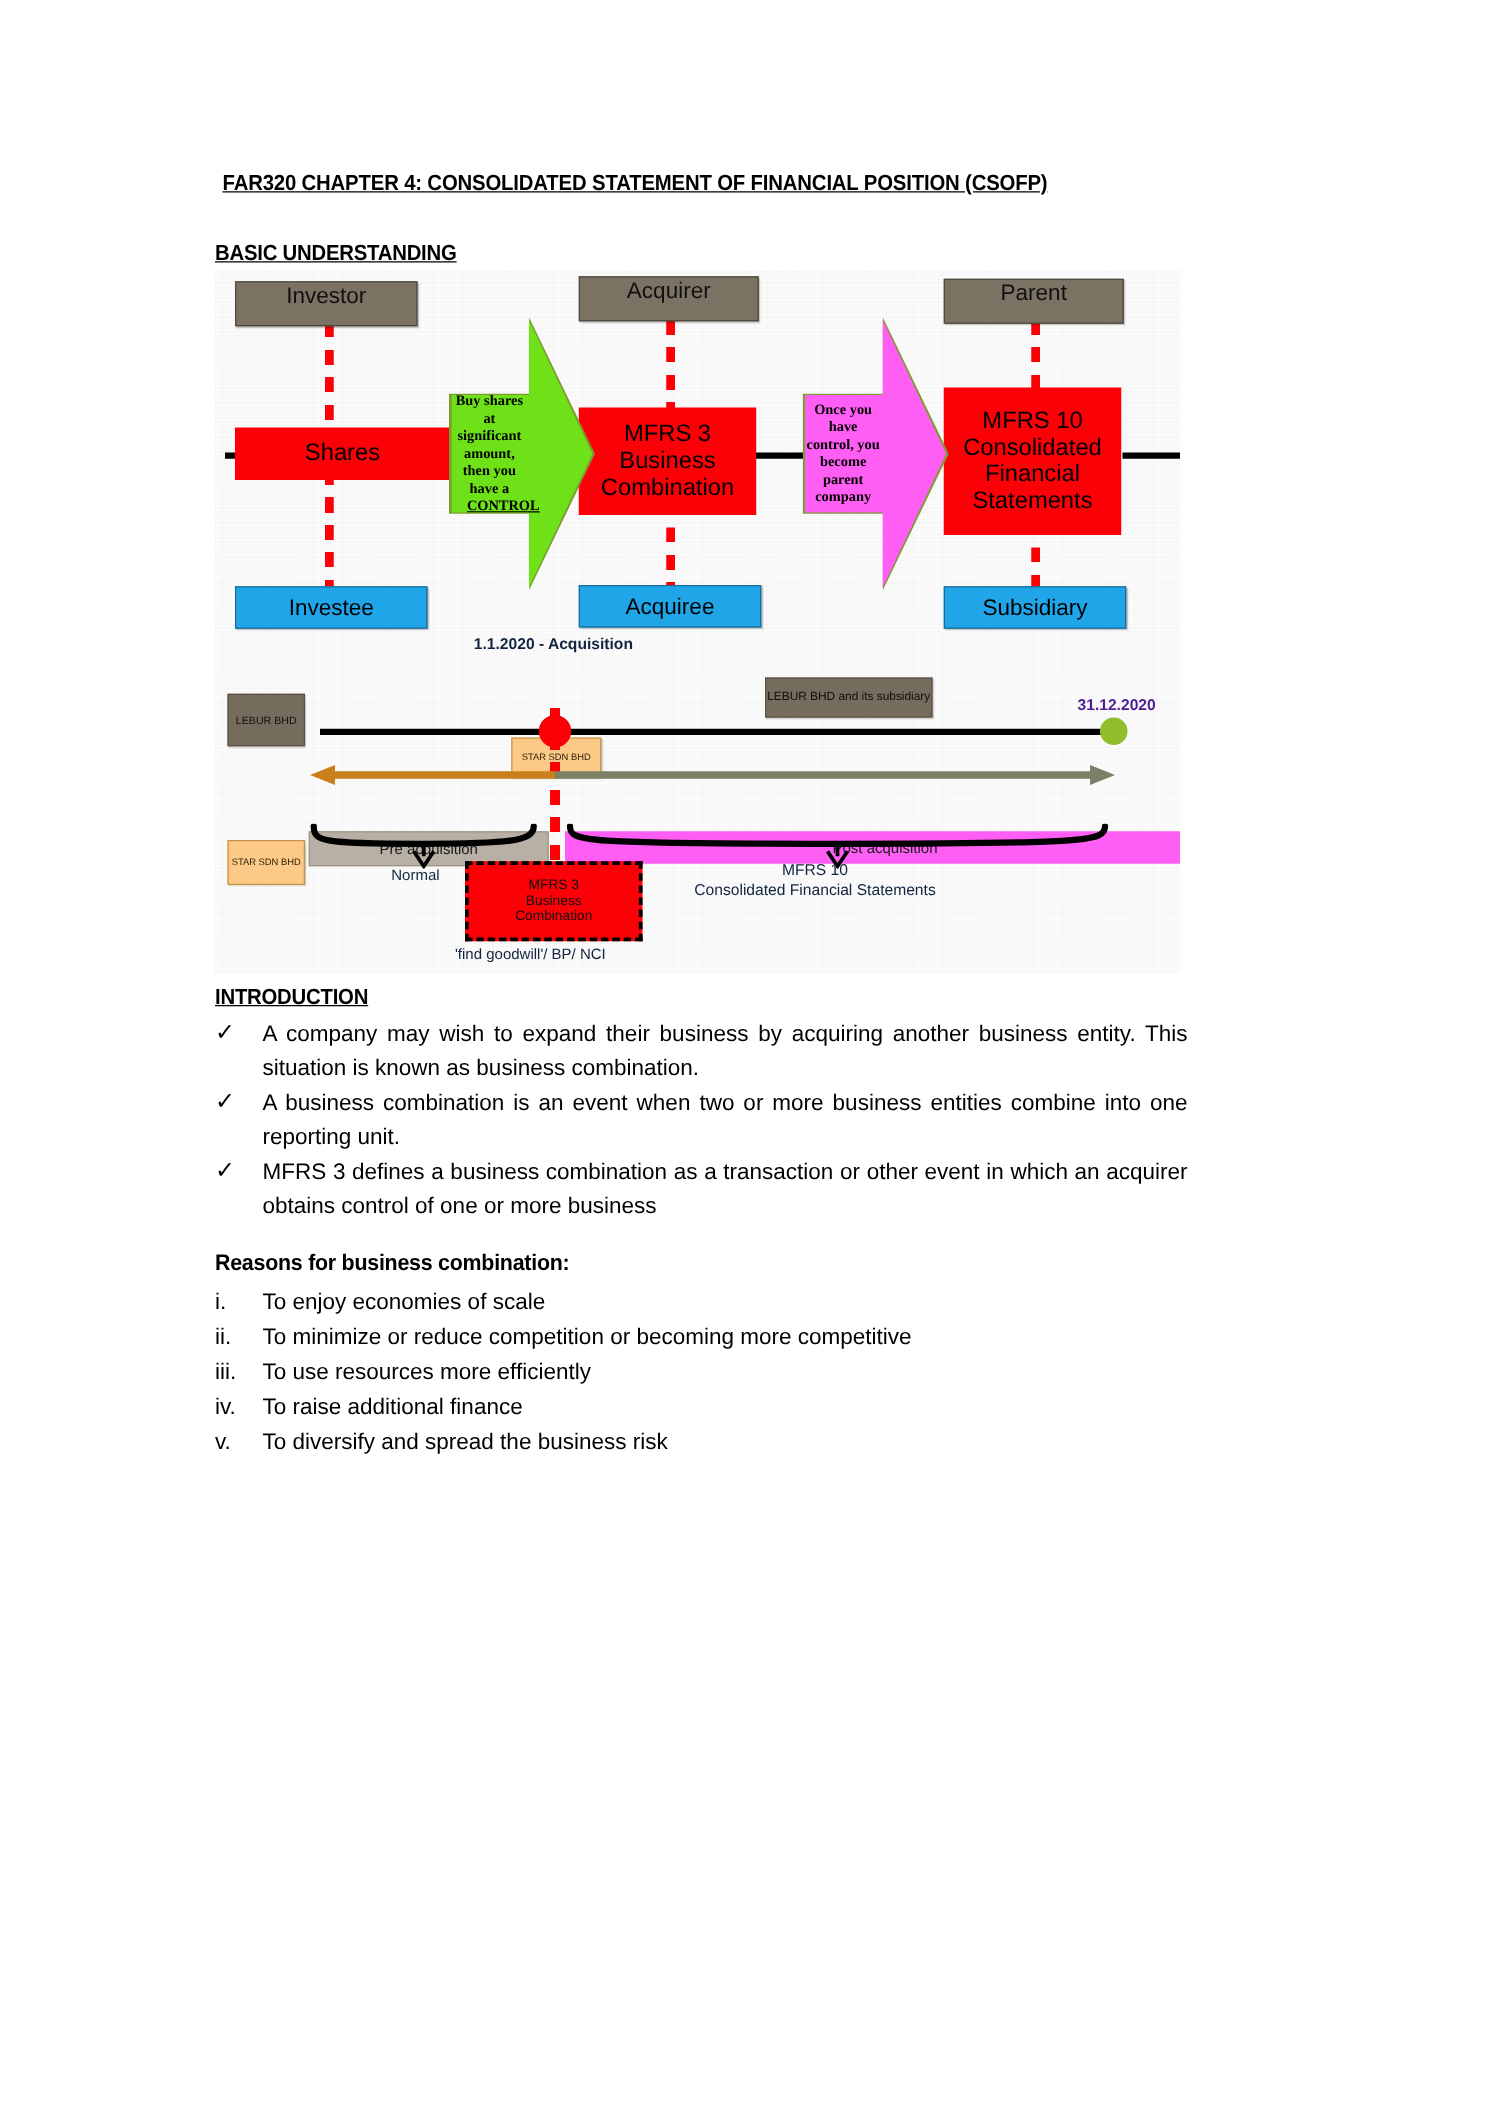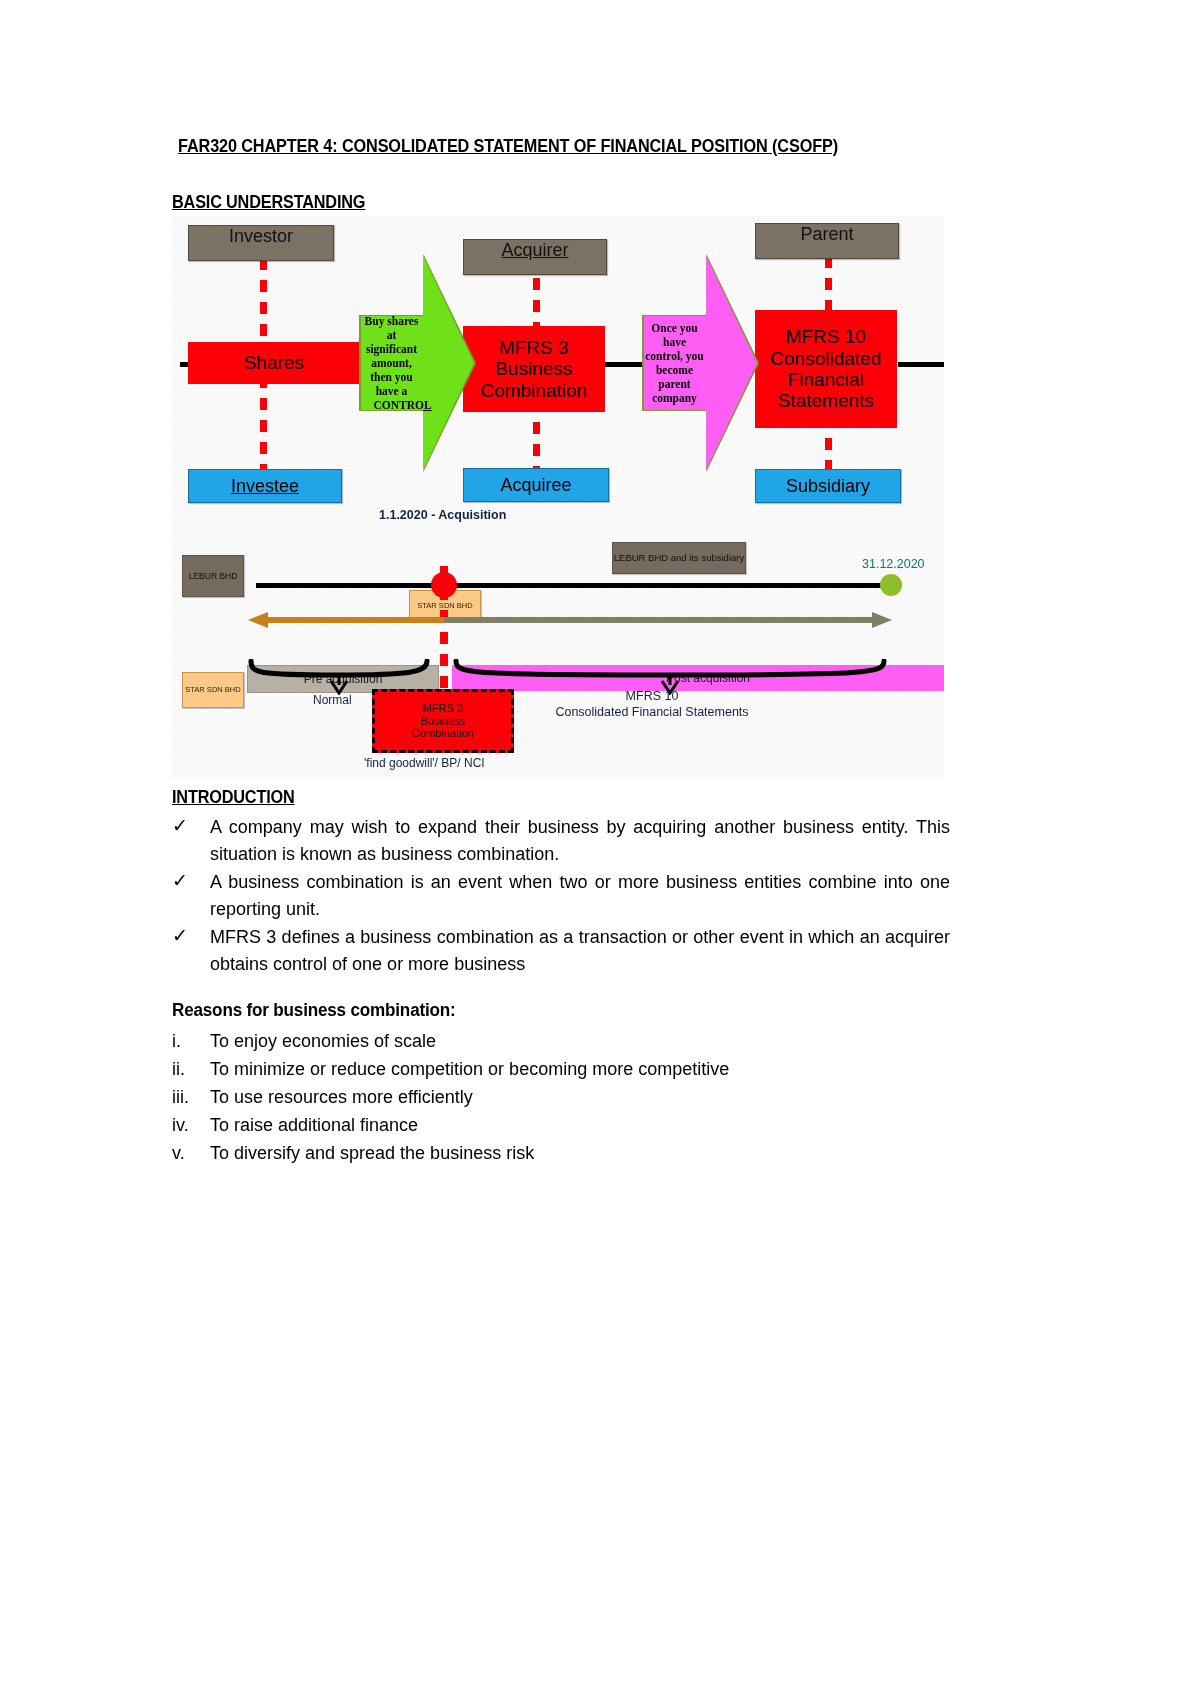--- a/index.html
+++ b/index.html
@@ -167,21 +167,21 @@
     <div class="vdash" style="left:88px;top:42px;height:110px;"></div>
     <div class="vdash" style="left:88px;top:160px;height:96px;"></div>
     <div class="vdash" style="left:361px;top:40px;height:102px;"></div>
     <div class="vdash" style="left:361px;top:206px;height:50px;"></div>
     <div class="vdash" style="left:653px;top:40px;height:80px;"></div>
     <div class="vdash" style="left:653px;top:222px;height:34px;"></div>
 
     <div class="topbox" style="left:16px;top:9px;width:144px;height:34px;">
       <span>Investor</span>
     </div>
-    <div class="topbox" style="left:291px;top:23px;width:142px;height:34px;text-decoration:underline;">
+    <div class="topbox" style="left:291px;top:5px;width:142px;height:34px;">
       <span>Acquirer</span>
     </div>
     <div class="topbox" style="left:583px;top:7px;width:142px;height:34px;">
       <span>Parent</span>
     </div>
 
     <div class="redbox" style="left:16px;top:126px;width:172px;height:42px;">
       <span>Shares</span>
     </div>
 
@@ -216,21 +216,21 @@
       <div class="inner">
         <div>Once you</div>
         <div>have</div>
         <div>control, you</div>
         <div>become</div>
         <div>parent</div>
         <div>company</div>
       </div>
     </div>
 
-    <div class="botbox" style="left:16px;top:253px;width:152px;height:32px;text-decoration:underline;">
+    <div class="botbox" style="left:16px;top:253px;width:152px;height:32px;">
       <span>Investee</span>
     </div>
     <div class="botbox" style="left:291px;top:252px;width:144px;height:32px;">
       <span>Acquiree</span>
     </div>
     <div class="botbox" style="left:583px;top:253px;width:144px;height:32px;">
       <span>Subsidiary</span>
     </div>
 
     <div class="tl-text" style="left:207px;top:292px;">1.1.2020 - Acquisition</div>
@@ -240,21 +240,21 @@
     </div>
 
     <div class="tag-orange" style="left:237px;top:326px;width:70px;height:30px;flex-direction:column;">
       <span>STAR SDN BHD</span>
     </div>
 
     <div class="tag-gray" style="left:440px;top:326px;width:132px;height:30px;font-size:9.5px;">
       <span>LEBUR BHD and its subsidiary</span>
     </div>
 
-    <div class="tl-text" style="left:690px;top:341px;font-weight:normal;color:#0f766e;">31.12.2020</div>
+    <div class="tl-text" style="left:690px;top:341px;font-weight:bold;color:#4c1d95;">31.12.2020</div>
 
     <div class="tl-axis" style="left:84px;top:367px;width:632px;"></div>
     <div class="dot-red" style="left:259px;top:356px;"></div>
     <div class="dot-green" style="left:708px;top:358px;"></div>
 
     <div class="vdash" style="left:268px;top:350px;height:178px;width:8px;"></div>
 
     <svg style="position:absolute;left:74px;top:394px;" width="200" height="20" viewBox="0 0 200 20">
       <path d="M2 10 L22 2 L22 7 L200 7 L200 13 L22 13 L22 18 Z" fill="#c8801a"></path>
     </svg>

